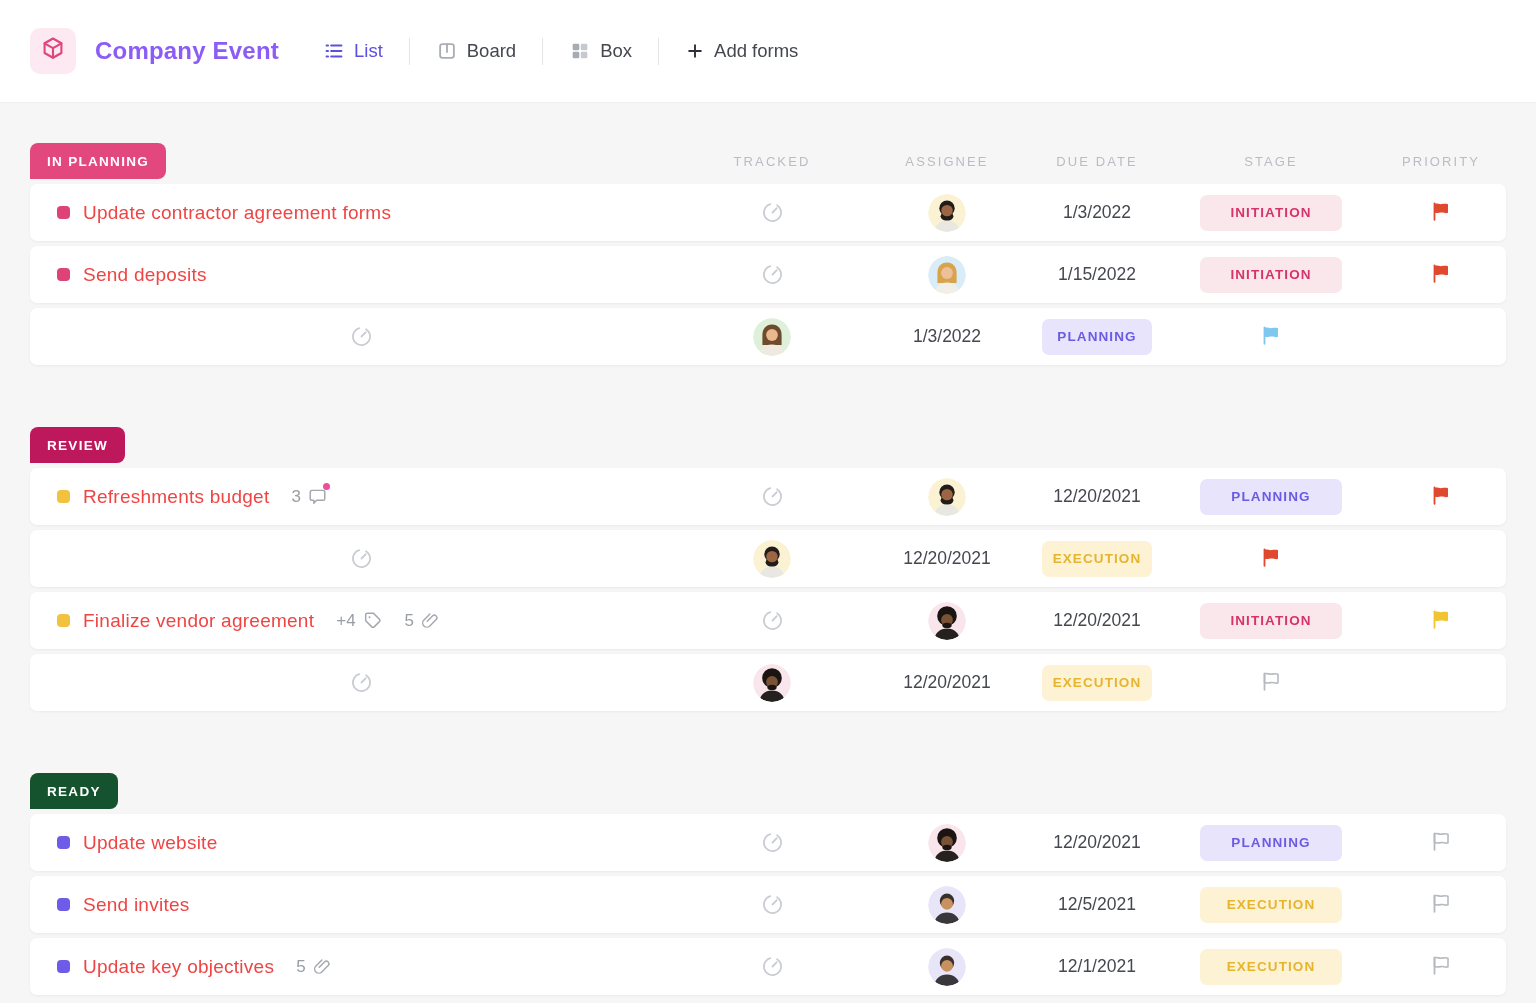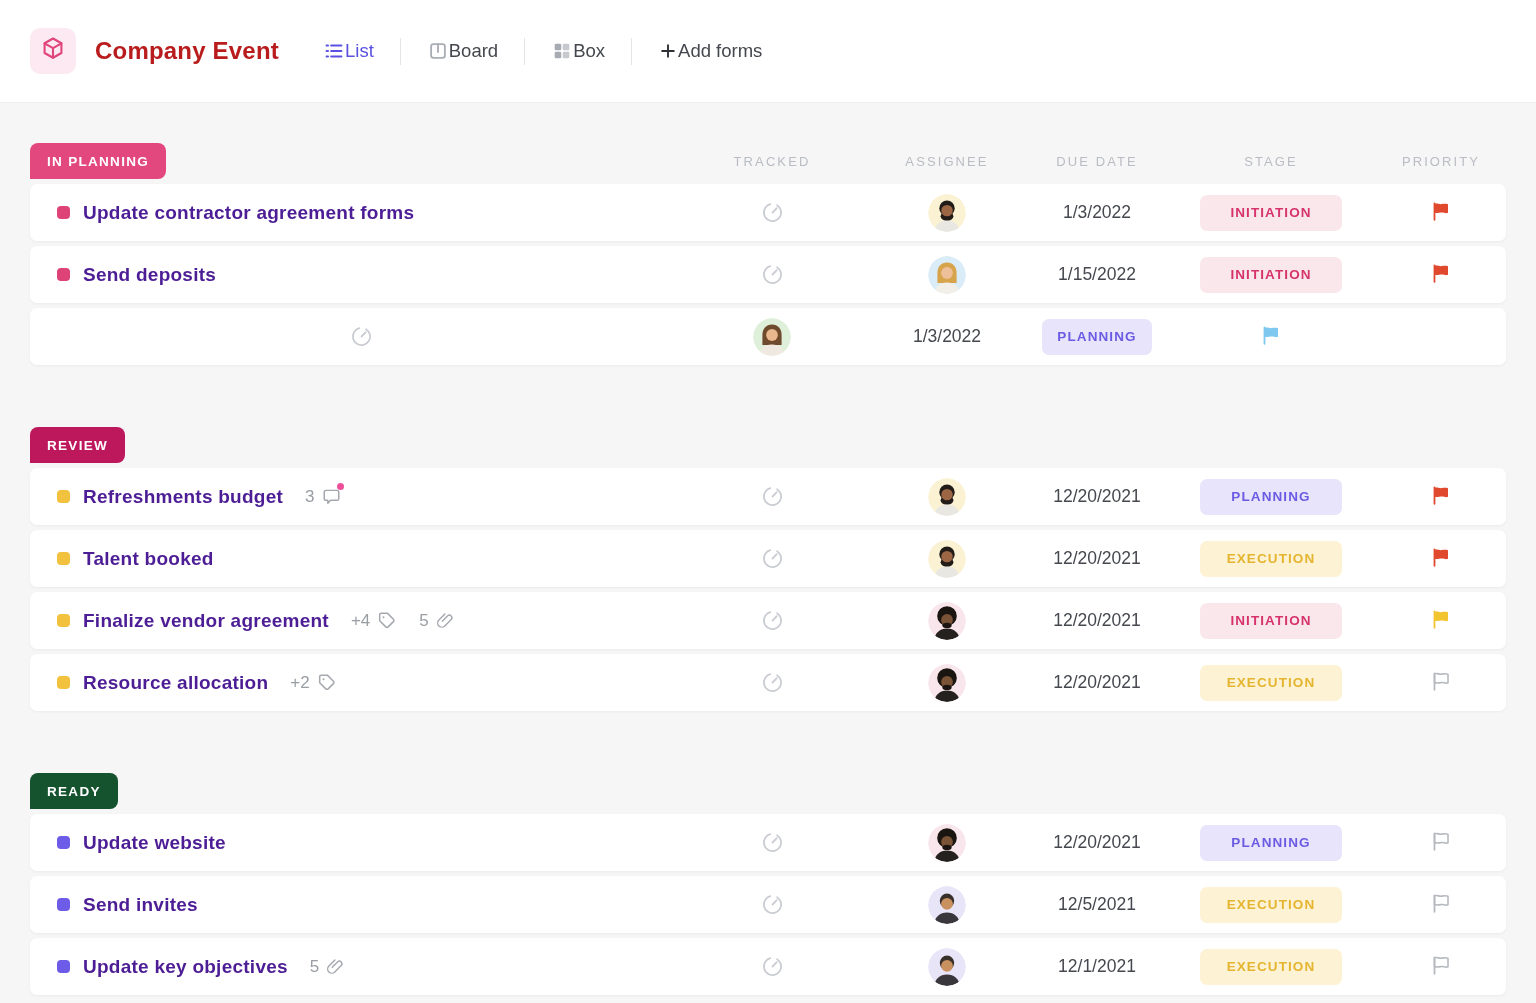--- a/index.html
+++ b/index.html
@@ -4,23 +4,23 @@
 <style>
   * { margin:0; padding:0; box-sizing:border-box; }
   html,body { width:1536px; height:1003px; overflow:hidden; background:#f6f6f7;
               font-family:"Liberation Sans", sans-serif; }
 
   
   .app-header { height:103px; background:#ffffff; border-bottom:1px solid #efeff1;
                 display:flex; align-items:center; padding:0 30px; }
   .logo { width:46px; height:46px; border-radius:10px; background:#fce9f1;
           display:flex; align-items:center; justify-content:center; }
-  .page-title { font-size:24px; font-weight:700; color:#b91c1c; margin-left:19px; letter-spacing:.2px; }
+  .page-title { font-size:24px; font-weight:700; color:#8b5cf6; margin-left:19px; letter-spacing:.2px; }
   .views { display:flex; align-items:center; margin-left:42px; }
-  .view { display:flex; align-items:center; font-size:18.5px; color:#44474d;
+  .view { display:flex; align-items:center; gap:9px; font-size:18.5px; color:#44474d;
           cursor:pointer; padding:6px 2px; }
   .view.active { color:#5b51e0; }
   .view .vicon { display:flex; }
   .vsep { width:1px; height:27px; background:#e4e5e8; margin:0 24px; }
 
   
   .list { padding:40px 30px 0 30px; }
   .grid { display:grid; grid-template-columns:minmax(0,1fr) 160px 190px 110px 238px 102px;
           align-items:center; padding-right:14px; }
   .group-head { height:36px; margin-bottom:5px; }
@@ -28,22 +28,22 @@
               text-transform:uppercase; }
   .group-badge { display:inline-flex; align-items:center; height:36px; padding:0 17px;
                  border-radius:8px 8px 8px 0; color:#fff; font-size:13.5px; font-weight:700;
                  letter-spacing:1.3px; cursor:pointer; }
   .group + .group { margin-top:62px; }
 
   .row { height:57px; background:#ffffff; border-radius:7px; margin-bottom:5px;
          box-shadow:0 1px 3px rgba(20,20,43,.05); cursor:pointer; }
   .name-cell { display:flex; align-items:center; padding-left:27px; min-width:0; }
   .bullet { width:13px; height:13px; border-radius:4px; flex:0 0 13px; }
-  .task-name { font-size:19px; color:#4c1d95; margin-left:13px; letter-spacing:.25px;
-               white-space:nowrap;font-weight:bold; }
+  .task-name { font-size:19px; color:#ef4444; margin-left:13px; letter-spacing:.25px;
+               white-space:nowrap; }
   .meta { display:inline-flex; align-items:center; gap:6px; margin-left:22px;
           color:#999da4; font-size:17px; }
   .meta svg { display:block; }
   .meta .bubble-wrap { position:relative; display:flex; }
   .meta .dot { position:absolute; right:-2px; top:-3px; width:7px; height:7px;
                border-radius:50%; background:#ee4f9b; }
   .cell.center { display:flex; align-items:center; justify-content:center; }
   .tracked-icon { display:flex; }
   .avatar { width:38px; height:38px; border-radius:50%; overflow:hidden; display:block; }
   .date { font-size:17.5px; color:#45484e; justify-content:center; display:flex; }
@@ -299,25 +299,20 @@
       <span class="flag-wrap">
         <svg class="flag-svg filled" width="24" height="24" viewBox="0 0 24 24">
           <path class="pole" d="M5.5 20.8V4.4" stroke="#e0492e"></path>
           <path class="banner" d="M5.5 4.9c2.5-1.2 4.8.8 7.3.2 2.2-.5 4.4-.6 6.2.1v8.6c-2.4 1.2-4.7-.8-7.2-.2-2.2.5-4.4.6-6.3-.1z" fill="#e0492e"></path>
         </svg>
       </span>
     </div>
   </div>
 
   <div class="row grid">
-    <div class="cell name-cell">
-      <span class="bullet" style="background: rgb(242, 193, 61);"></span>
-      <span class="task-name">Talent booked</span>
-
-    </div>
     <div class="cell center">
       <span class="tracked-icon">
         <svg width="25" height="25" viewBox="0 0 24 24" fill="none" stroke="#c9ccd2" stroke-width="1.7" stroke-linecap="round">
           <circle cx="12" cy="12" r="8.3" stroke-dasharray="45 7.2" transform="rotate(-58 12 12)"></circle>
           <path d="M12 12l4.1-4.1"></path>
         </svg>
       </span>
     </div>
     <div class="cell center">
       <span class="avatar"><svg width="38" height="38" viewBox="0 0 38 38">
@@ -400,35 +395,20 @@
       <span class="flag-wrap">
         <svg class="flag-svg filled" width="24" height="24" viewBox="0 0 24 24">
           <path class="pole" d="M5.5 20.8V4.4" stroke="#f2c430"></path>
           <path class="banner" d="M5.5 4.9c2.5-1.2 4.8.8 7.3.2 2.2-.5 4.4-.6 6.2.1v8.6c-2.4 1.2-4.7-.8-7.2-.2-2.2.5-4.4.6-6.3-.1z" fill="#f2c430"></path>
         </svg>
       </span>
     </div>
   </div>
 
   <div class="row grid">
-    <div class="cell name-cell">
-      <span class="bullet" style="background: rgb(242, 193, 61);"></span>
-      <span class="task-name">Resource allocation</span>
-
-      <span class="meta meta-tags">
-        <span class="meta-num">+2</span>
-        <span>
-          <svg width="21" height="21" viewBox="0 0 24 24" fill="none" stroke="#a4a8ae" stroke-width="1.7" stroke-linejoin="round">
-            <path d="M12.9 3.6l7 7a1.9 1.9 0 0 1 0 2.7l-6 6a1.9 1.9 0 0 1-2.7 0l-7-7V5.5a1.9 1.9 0 0 1 1.9-1.9z"></path>
-            <circle cx="8.6" cy="8.2" r="1.1" fill="#a4a8ae" stroke="none"></circle>
-          </svg>
-        </span>
-      </span>
-
-    </div>
     <div class="cell center">
       <span class="tracked-icon">
         <svg width="25" height="25" viewBox="0 0 24 24" fill="none" stroke="#c9ccd2" stroke-width="1.7" stroke-linecap="round">
           <circle cx="12" cy="12" r="8.3" stroke-dasharray="45 7.2" transform="rotate(-58 12 12)"></circle>
           <path d="M12 12l4.1-4.1"></path>
         </svg>
       </span>
     </div>
     <div class="cell center">
       <span class="avatar"><svg width="38" height="38" viewBox="0 0 38 38">

